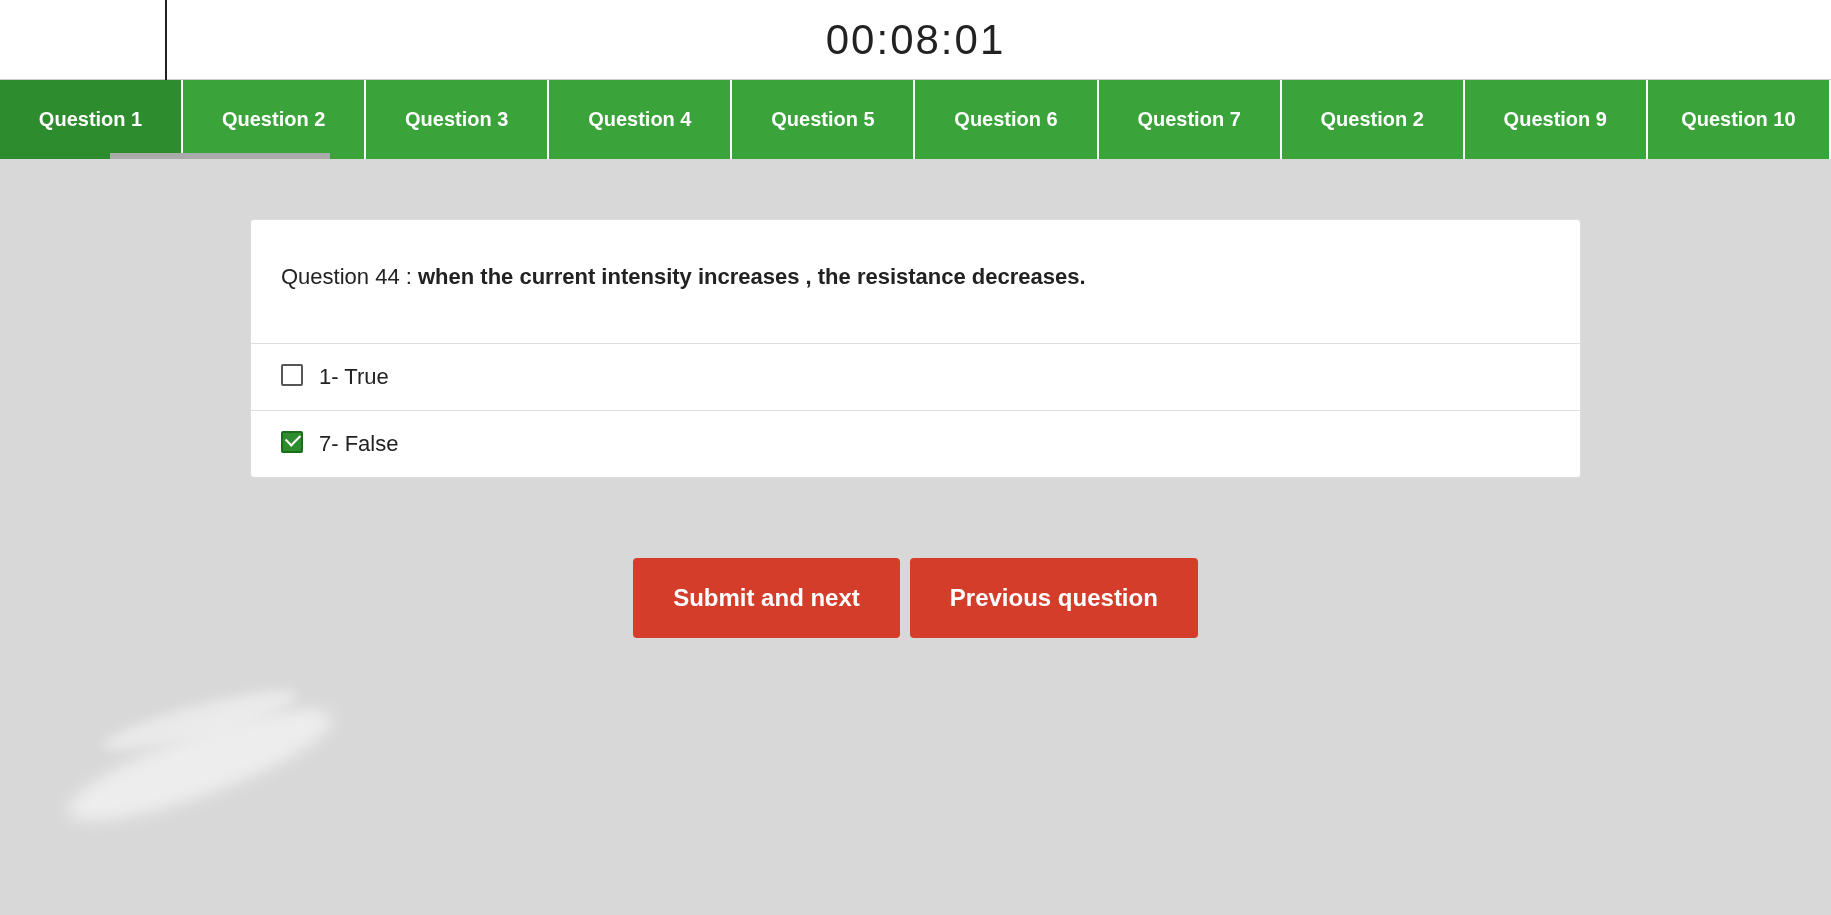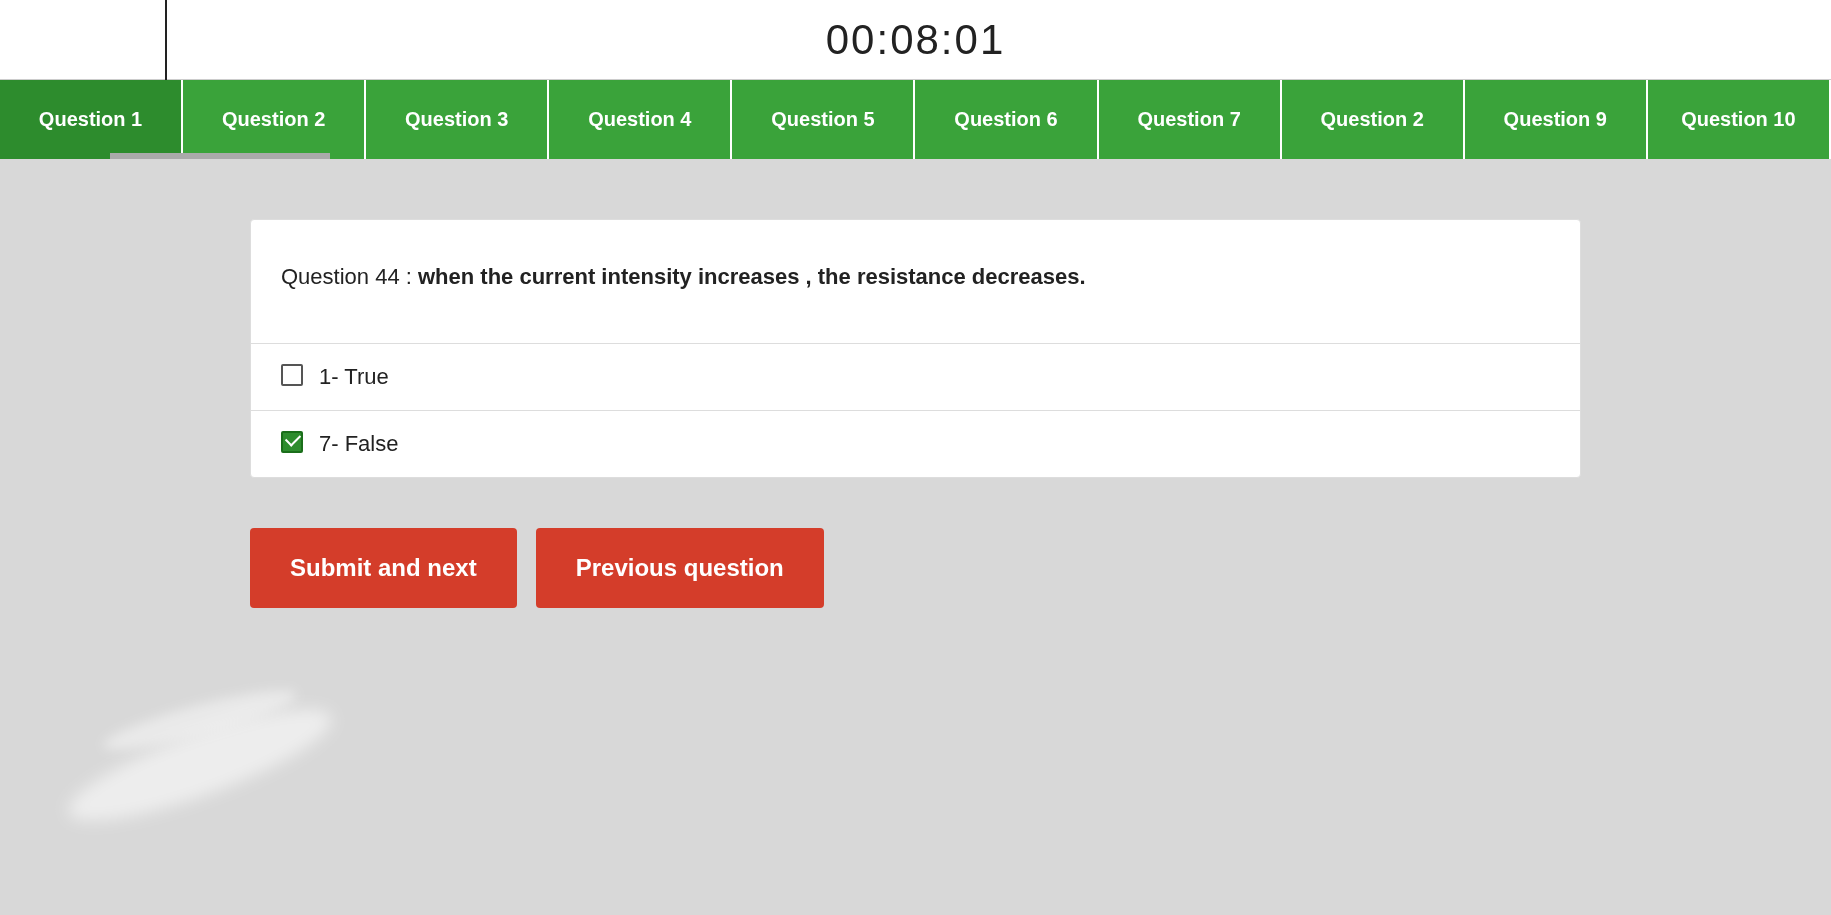--- a/index.html
+++ b/index.html
@@ -159,22 +159,23 @@
       width: 12px;
       height: 7px;
       border-left: 2px solid #fff;
       border-bottom: 2px solid #fff;
       transform: rotate(-45deg);
     }
 
     
     .buttons-area {
       display: flex;
-      gap: 19px;
-      margin-top: 50px;
+      justify-content: center;
+      gap: 10px;
+      margin-top: 80px;
     }
 
     .btn-submit {
       background-color: #d43d2a;
       color: #ffffff;
       font-size: 24px;
       font-weight: 600;
       padding: 18px 40px;
       border: none;
       border-radius: 4px;

